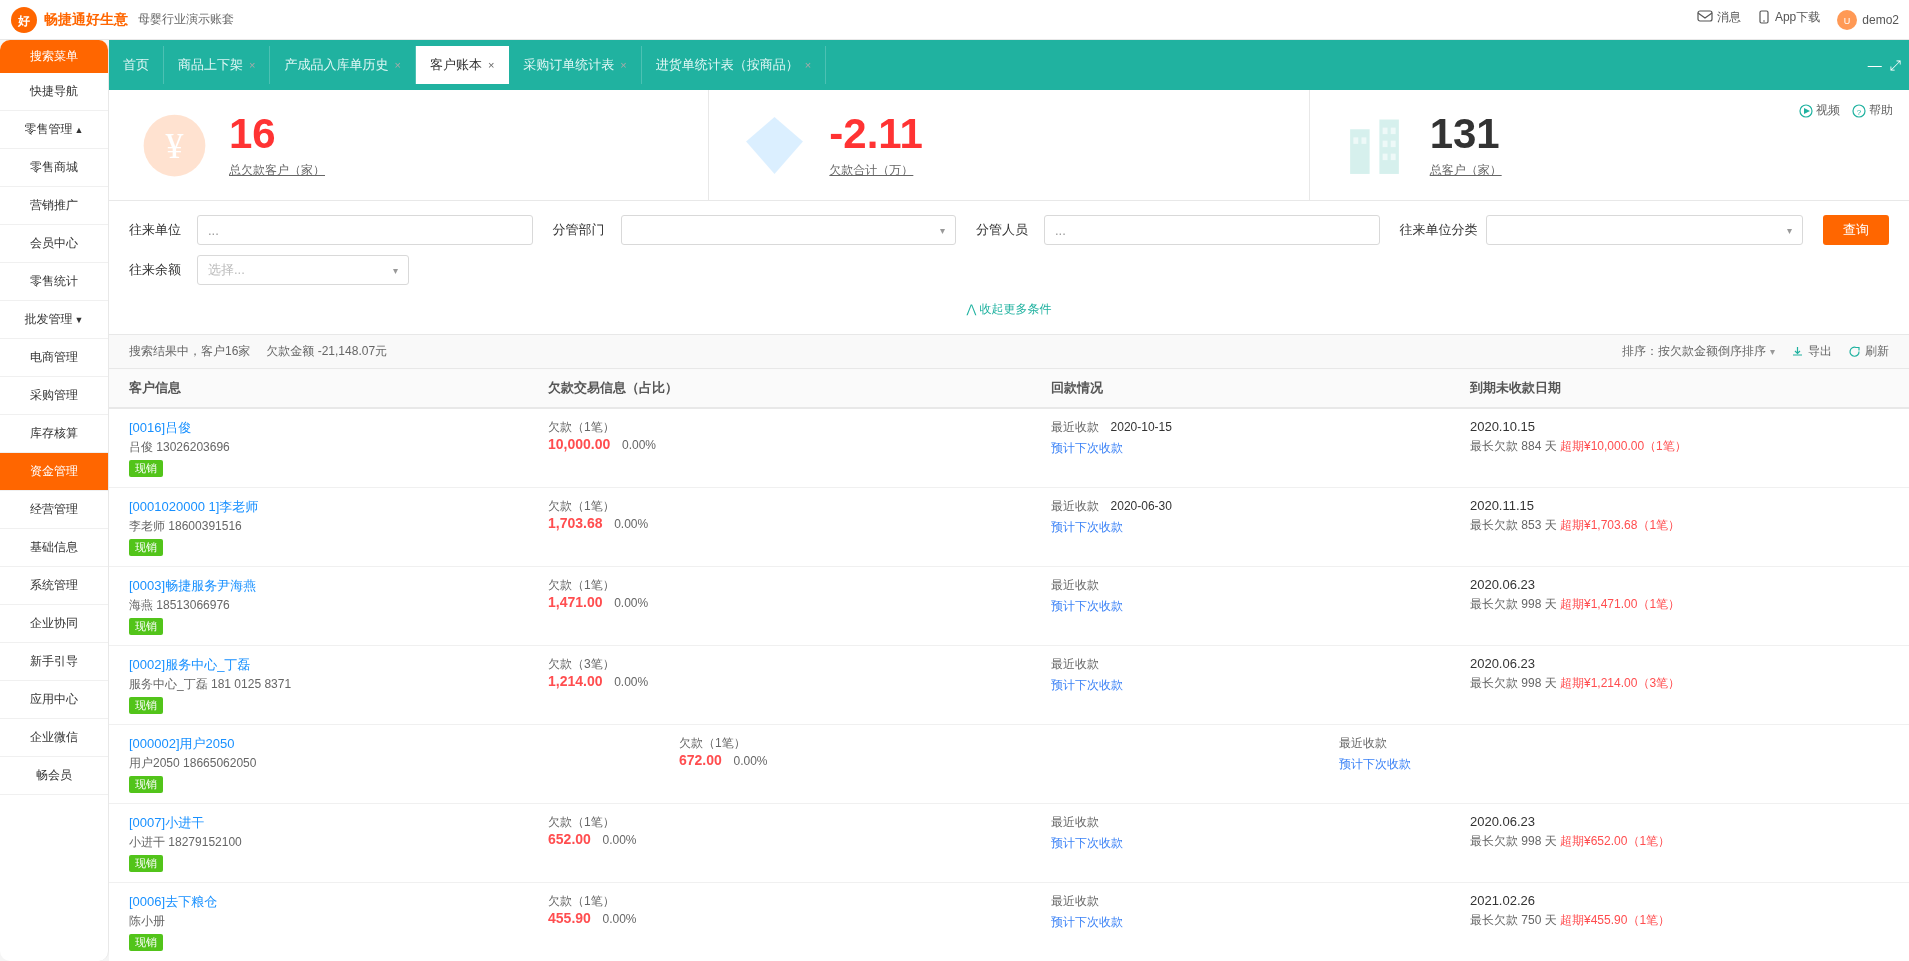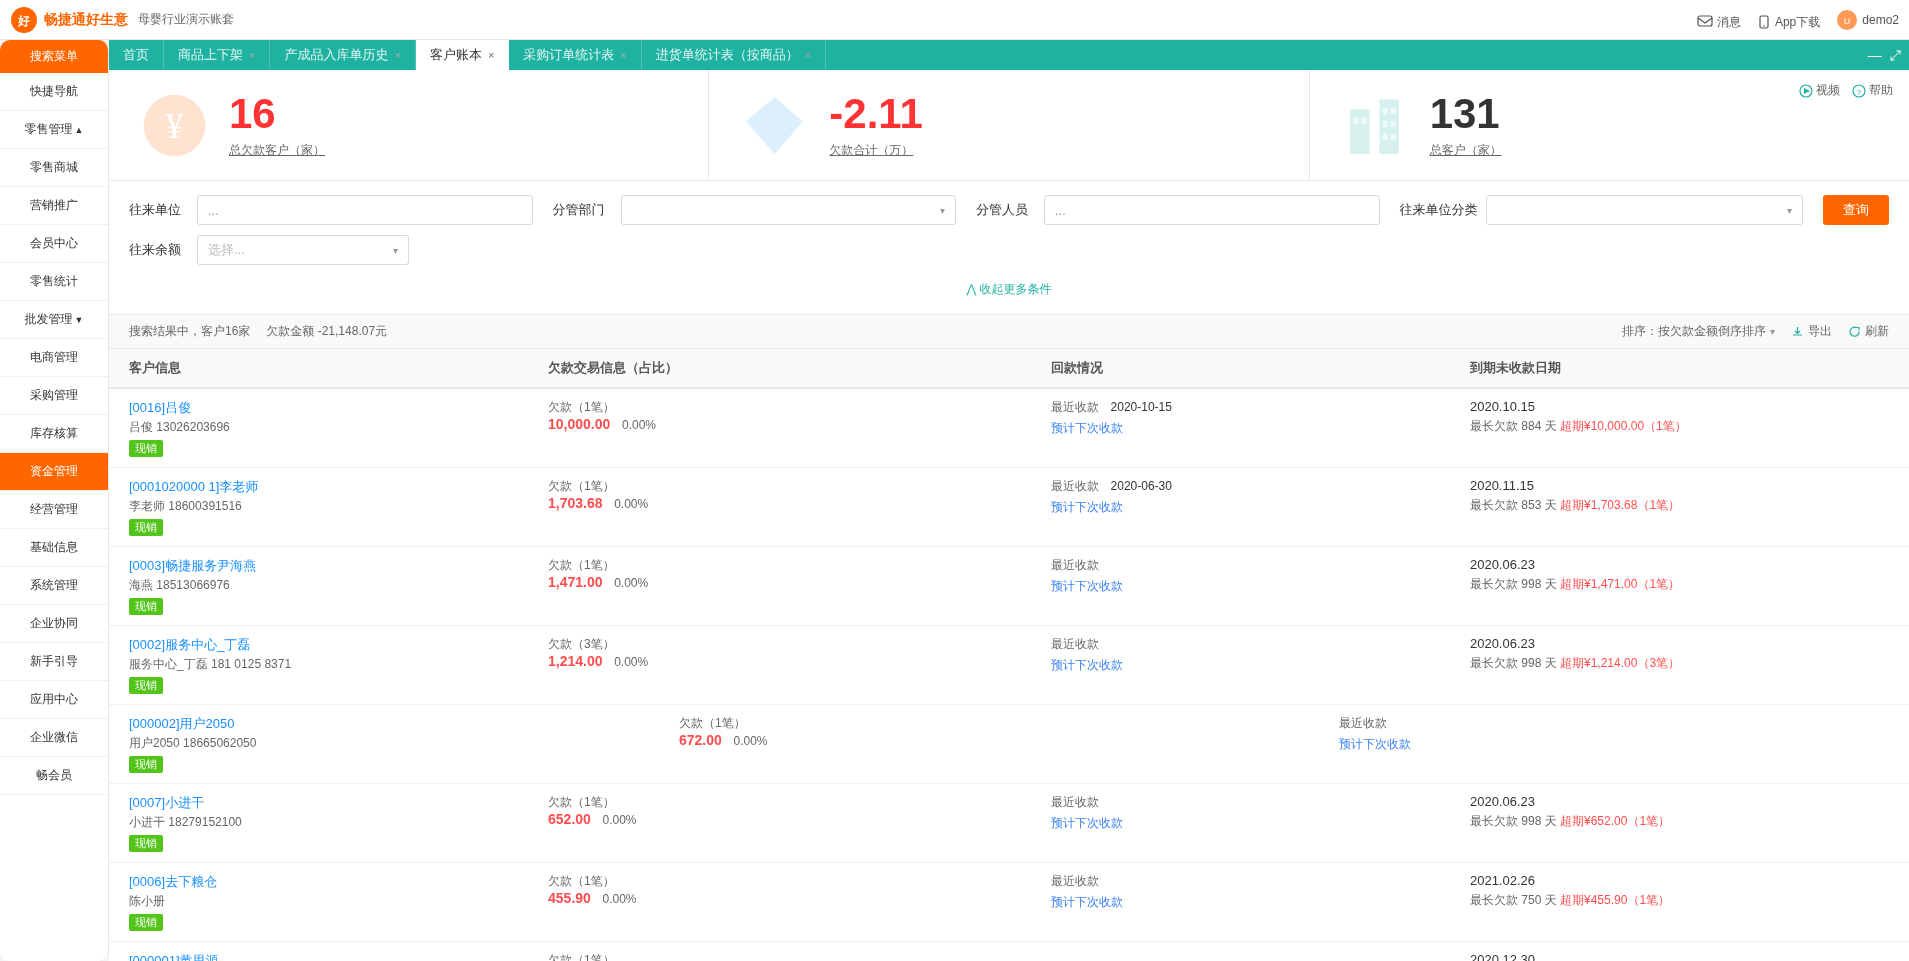--- a/index.html
+++ b/index.html
@@ -4,37 +4,37 @@
   <style>
     * { box-sizing: border-box; margin: 0; padding: 0; }
     body { font-family: 'Microsoft YaHei', Arial, sans-serif; font-size: 13px; background: #f5f5f5; color: #333; overflow-x: hidden; }
 
     
     .app-wrapper { display: flex; flex-direction: column; height: 961px; }
     .top-bar { display: flex; align-items: center; background: #fff; height: 40px; padding: 0 10px; border-bottom: 1px solid #e8e8e8; justify-content: space-between; }
     .top-bar-left { display: flex; align-items: center; gap: 10px; }
     .brand-logo { display: flex; align-items: center; gap: 6px; color: #ff6600; font-size: 14px; font-weight: bold; }
     .brand-subtitle { color: #666; font-size: 12px; }
-    .top-bar-right { display: flex; align-items: flex-end; gap: 16px; padding-left: 16px; }
+    .top-bar-right { display: flex; align-items: flex-start; gap: 16px; padding-left: 16px; }
     .top-bar-icon { display: flex; align-items: center; gap: 4px; color: #555; font-size: 12px; cursor: pointer; }
 
     .main-layout { display: flex; flex: 1; overflow: hidden; }
 
     
     .sidebar { width: 109px; background: #fff; border-right: 1px solid #e8e8e8; display: flex; flex-direction: column; overflow-y: auto; border-radius: 10px; }
     .sidebar-search { padding: 8px 6px; background: #ff6600; color: #fff; font-size: 12px; text-align: center; cursor: pointer; }
     .sidebar-nav-item { padding: 10px 6px; text-align: center; font-size: 12px; color: #333; cursor: pointer; border-bottom: 1px solid #f0f0f0; }
     .sidebar-nav-item.active { background: #ff6600; color: #fff; }
     .sidebar-nav-item.has-arrow { display: flex; align-items: center; justify-content: center; gap: 2px; }
 
     
     .content-area { flex: 1; display: flex; flex-direction: column; overflow: hidden; }
 
     
-    .tab-bar { display: flex; align-items: center; background: #20b2a0; height: 30px; overflow-x: auto; }
+    .tab-bar { display: flex; align-items: center; background: #20b2a0; height: 50px; overflow-x: auto; }
     .tab-item { display: flex; align-items: center; padding: 0 14px; height: 38px; color: #e0f7f5; font-size: 13px; cursor: pointer; white-space: nowrap; gap: 6px; border-right: 1px solid rgba(255,255,255,0.2); }
     .tab-item.active { background: #fff; color: #333; }
     .tab-item .tab-close { color: #aaa; font-size: 11px; cursor: pointer; }
     .tab-item.active .tab-close { color: #666; }
     .tab-bar-actions { margin-left: auto; display: flex; align-items: center; padding: 0 8px; gap: 8px; }
     .tab-bar-btn { color: #fff; font-size: 14px; cursor: pointer; background: none; border: none; }
 
     
     .main-content { flex: 1; overflow-y: auto; background: #f5f5f5; padding: 0; }
 

